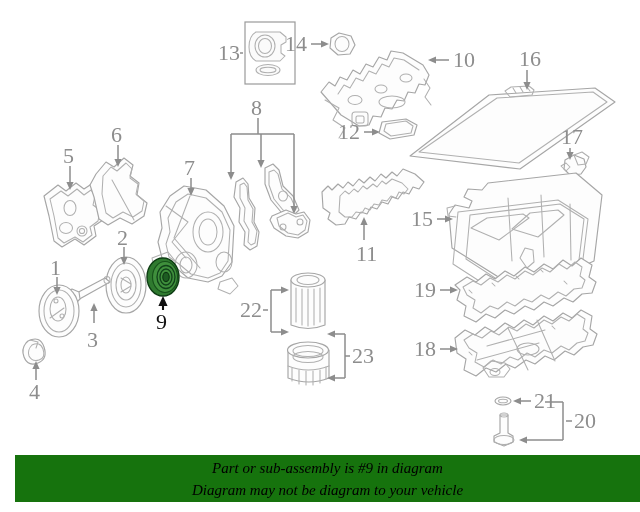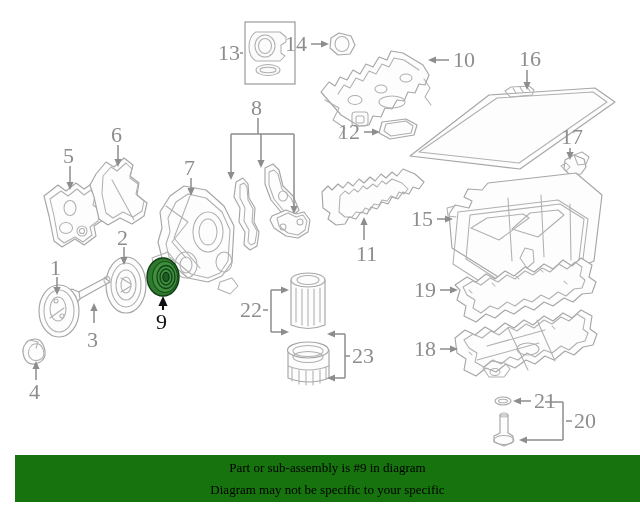--- a/index.html
+++ b/index.html
@@ -113,25 +113,26 @@
     height: 47px;
     background: #16730d;
     display: flex;
     flex-direction: column;
     align-items: center;
     justify-content: center;
     box-sizing: border-box;
   }
   #footer-banner .banner-line {
     font-family: "Liberation Serif", serif;
-    font-size: 13px;
+    font-size: 15px;
     line-height: 22px;
     color: #000000;
     white-space: nowrap;
     text-align: center;
+    font-style: italic;
   }
 </style>
 </head>
 <body>
 
 <div id="diagram-root">
 
   <svg class="diagram" viewBox="0 0 640 512" xmlns="http://www.w3.org/2000/svg">
 
     <g>
@@ -478,16 +479,16 @@
       <path class="leader-head" d="M327 334 l8 -3.6 v7.2 z"></path>
       <path class="leader-head" d="M327 378 l8 -3.6 v7.2 z"></path>
       <path class="leader" d="M345 356 h5"></path>
       <text class="callout-num" x="352" y="363">23</text>
     </g>
 
   </svg>
 
   <div id="footer-banner">
     <div class="banner-line">Part or sub-assembly is #9 in diagram</div>
-    <div class="banner-line">Diagram may not be specific to your specific</div>
+    <div class="banner-line">Diagram may not be diagram to your vehicle</div>
   </div>
 
 </div>
 
 </body></html>

